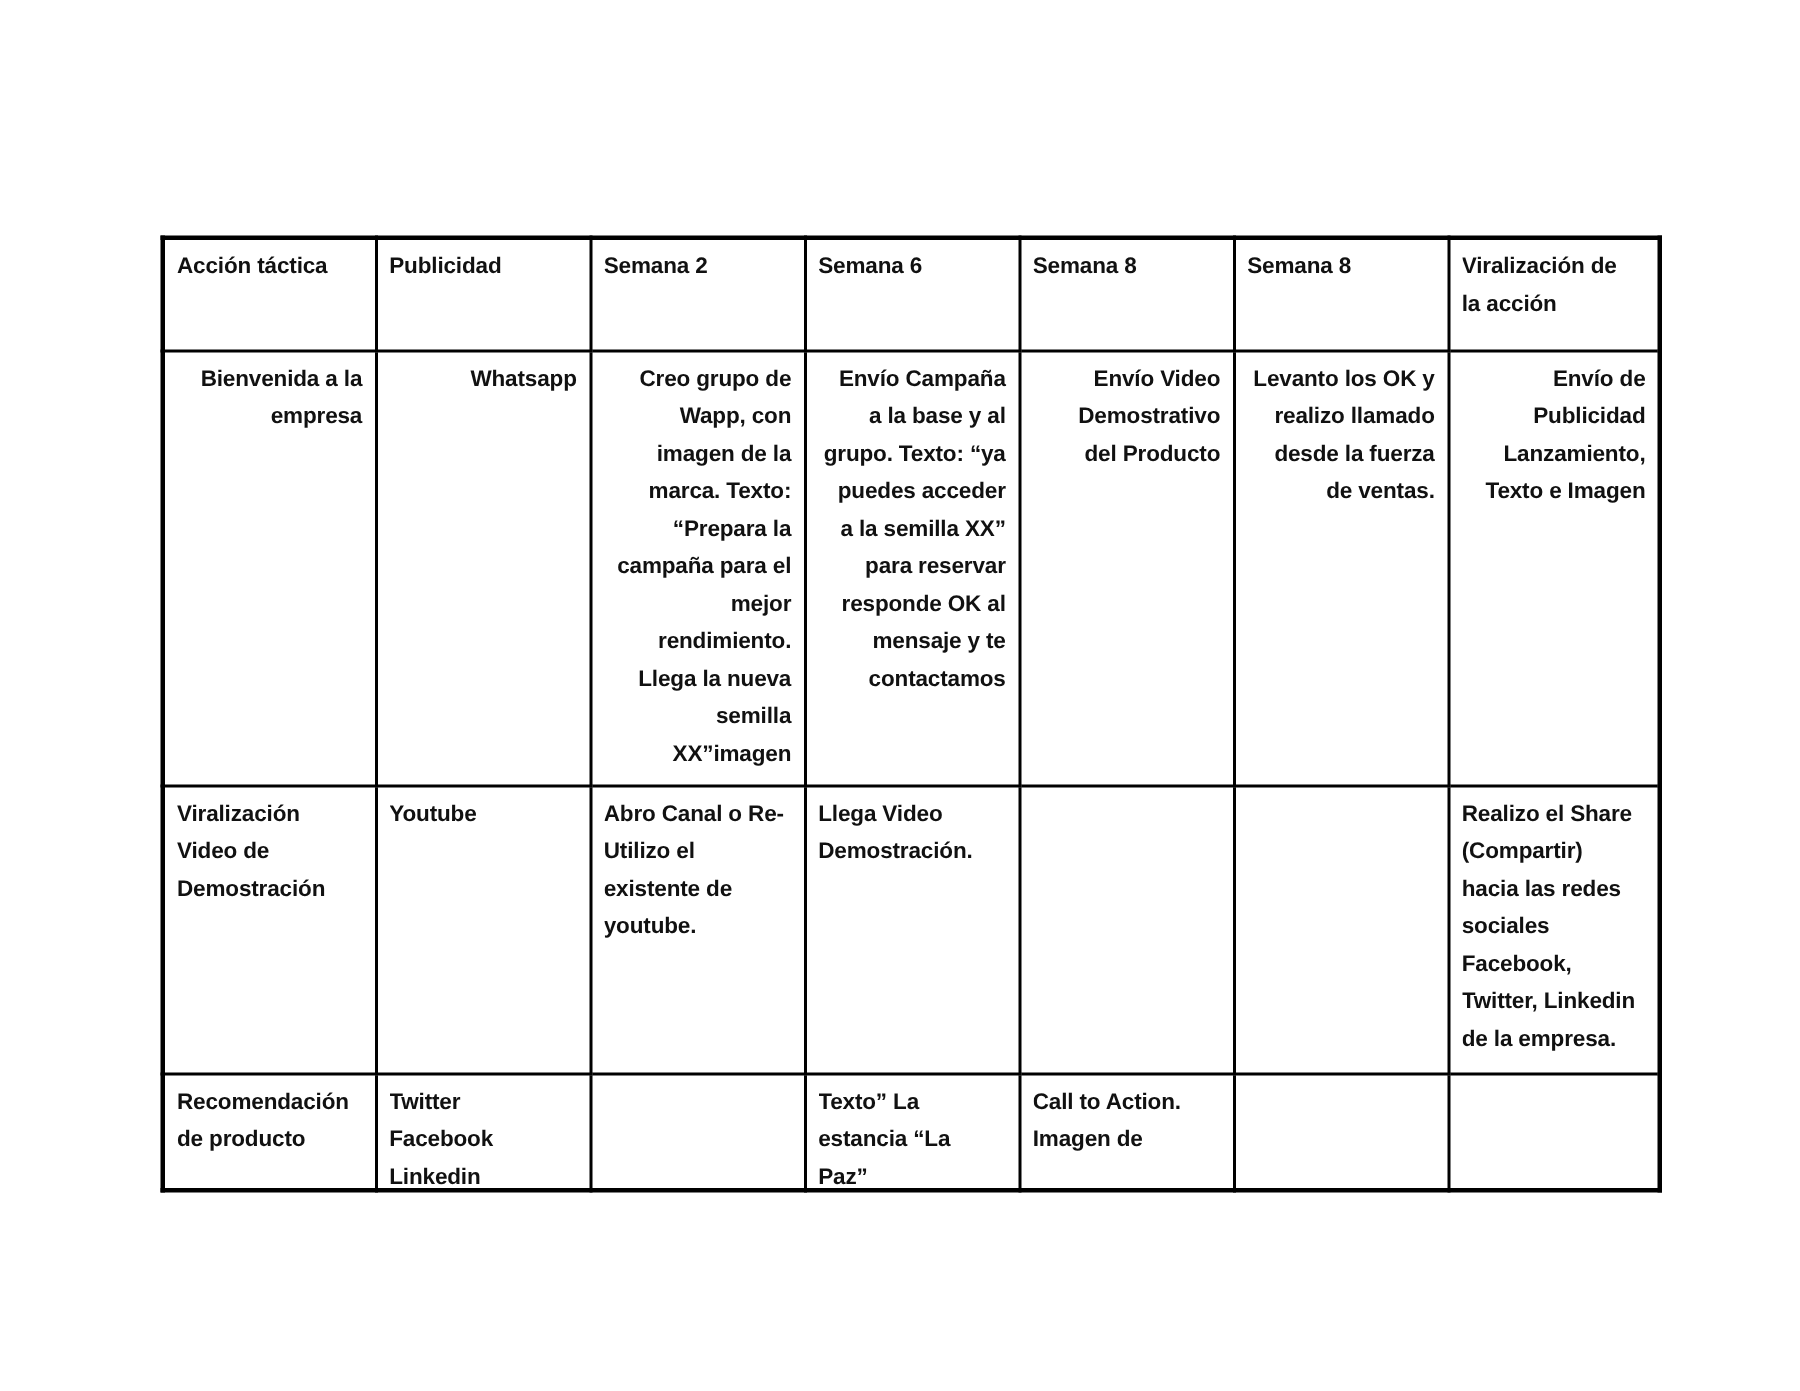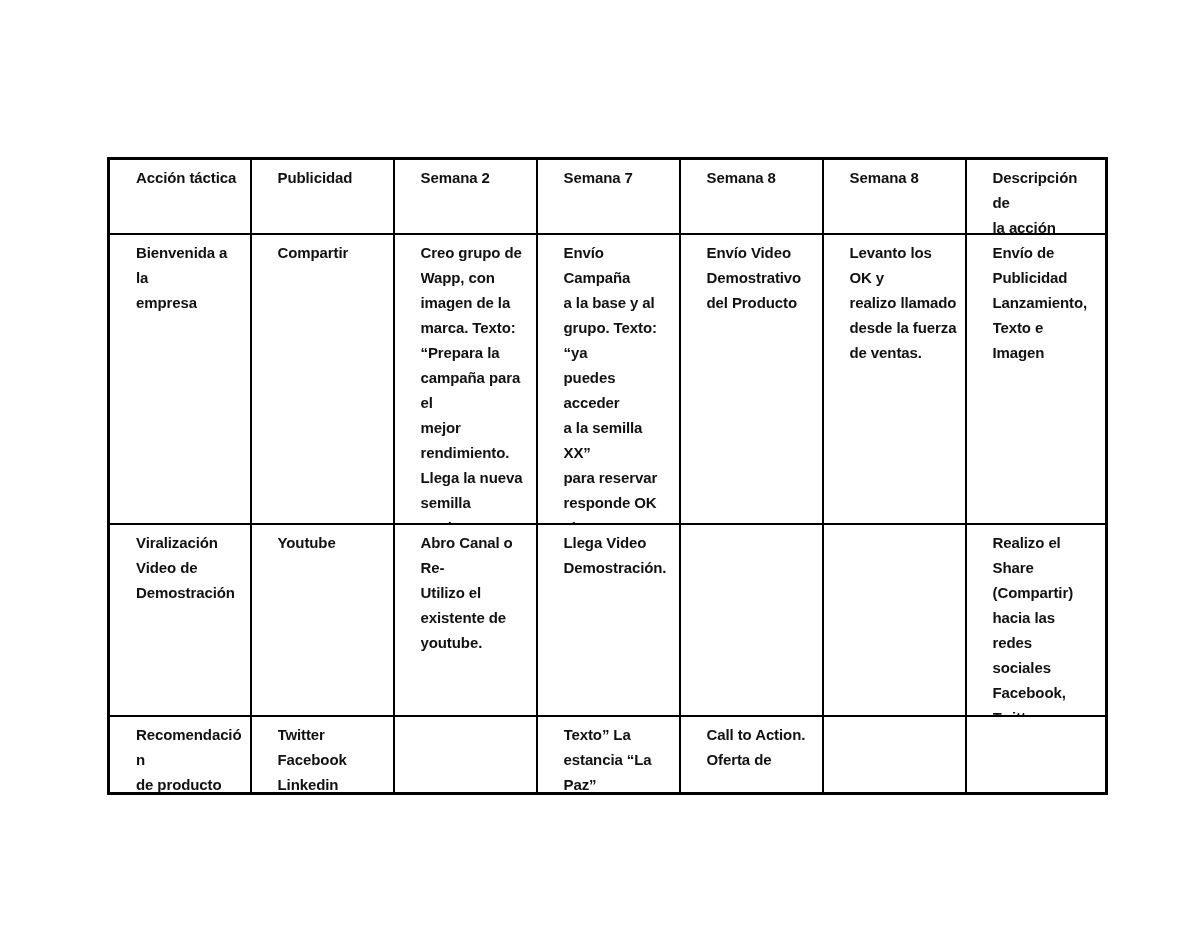--- a/index.html
+++ b/index.html
@@ -39,24 +39,23 @@
     font-weight: 700;
     font-size: 15px;
     line-height: 25px;
     letter-spacing: -0.1px;
     color: #111111;
   }
   .ct {
     white-space: pre-wrap;
     overflow: hidden;
     word-wrap: break-word;
-    margin-left: 18px;
   }
   .h-head { height: 68px; }
-  .h-r1   { height: 283px; }
+  .h-r1   { height: 283px; text-align: right; }
   .h-r2   { height: 185px; }
   .h-r3   { height: 70px; }
 </style>
 </head>
 <body>
 
 <div class="page">
   <table class="doc-table">
     <colgroup>
       <col class="c1">
@@ -72,42 +71,42 @@
         <th>
             <div class="ct h-head">Acción táctica</div>
           </th>
         <th>
             <div class="ct h-head">Publicidad</div>
           </th>
         <th>
             <div class="ct h-head">Semana 2</div>
           </th>
         <th>
-            <div class="ct h-head">Semana 7</div>
+            <div class="ct h-head">Semana 6</div>
           </th>
         <th>
             <div class="ct h-head">Semana 8</div>
           </th>
         <th>
             <div class="ct h-head">Semana 8</div>
           </th>
         <th>
-            <div class="ct h-head">Descripción de
+            <div class="ct h-head">Viralización de
 la acción</div>
           </th>
       </tr>
     </thead>
     <tbody>
       <tr>
         <td>
             <div class="ct h-r1">Bienvenida a la
 empresa</div>
           </td>
         <td>
-            <div class="ct h-r1">Compartir</div>
+            <div class="ct h-r1">Whatsapp</div>
           </td>
         <td>
             <div class="ct h-r1">Creo grupo de
 Wapp, con
 imagen de la
 marca. Texto:
 “Prepara la
 campaña para el
 mejor
 rendimiento.
@@ -192,21 +191,21 @@
         <td>
             <div class="ct h-r3"></div>
           </td>
         <td>
             <div class="ct h-r3">Texto” La
 estancia “La Paz”
 fue sede de la</div>
           </td>
         <td>
             <div class="ct h-r3">Call to Action.
-Oferta de</div>
+Imagen de</div>
           </td>
         <td>
             <div class="ct h-r3"></div>
           </td>
         <td>
             <div class="ct h-r3"></div>
           </td>
       </tr>
     </tbody>
   </table>

